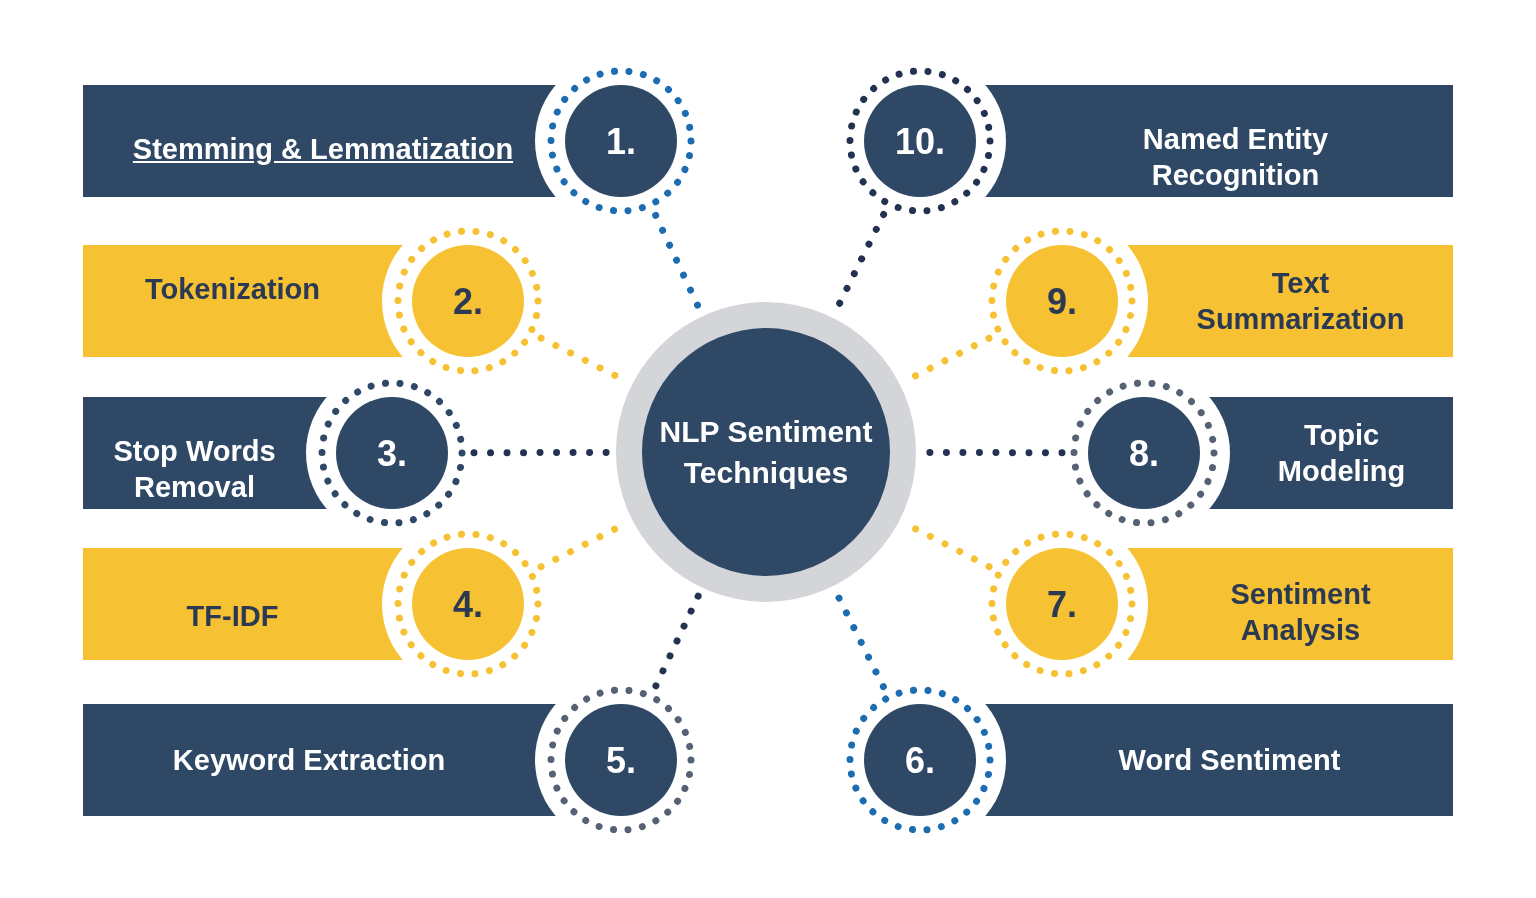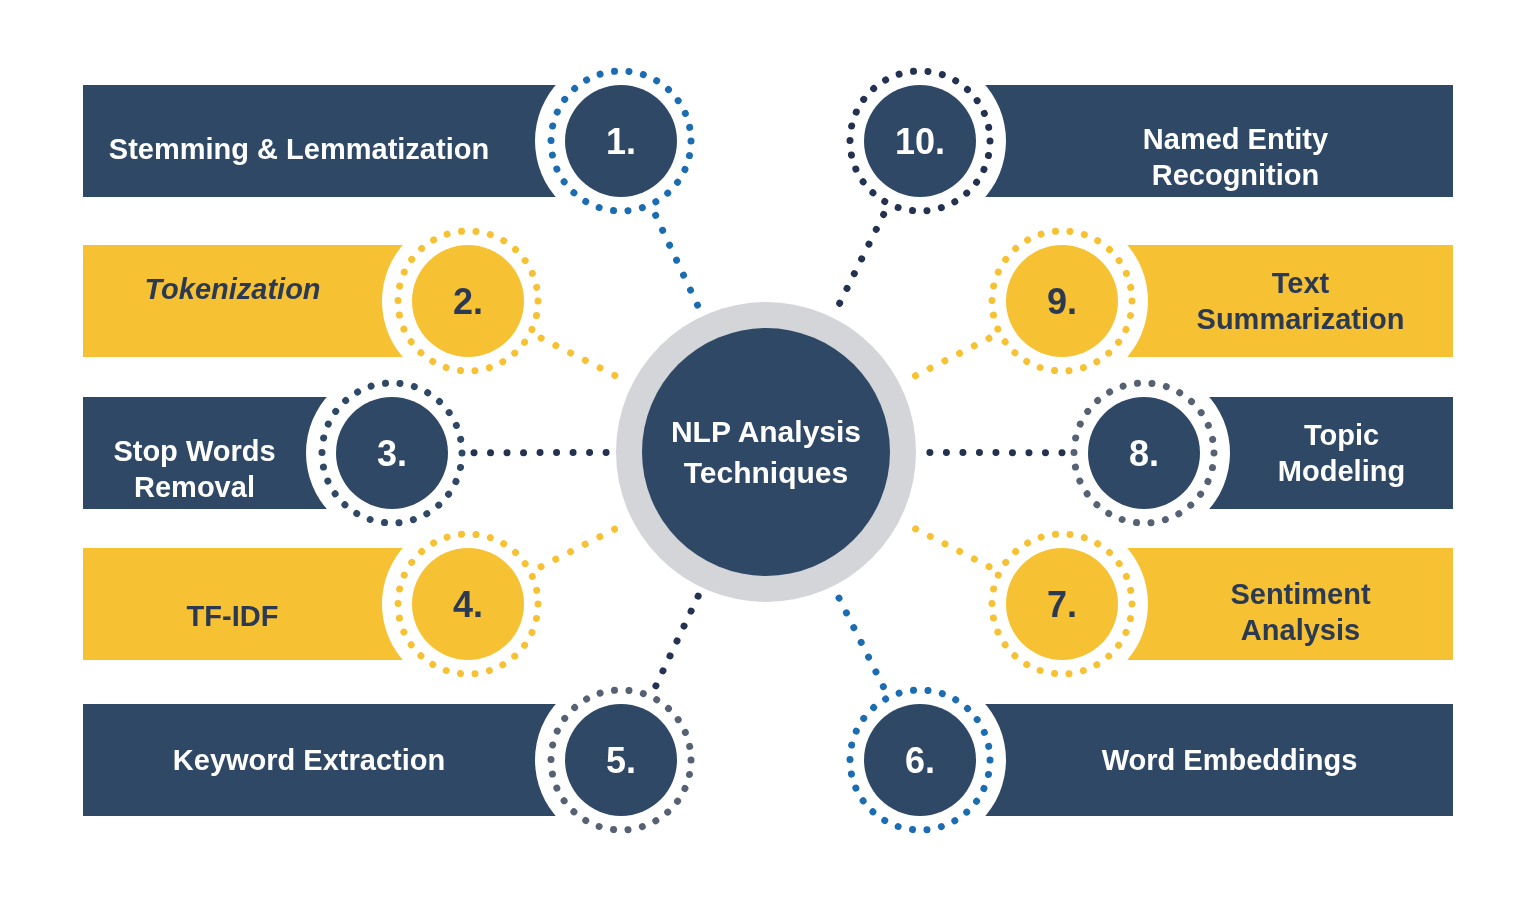--- a/index.html
+++ b/index.html
@@ -23,32 +23,32 @@
     width:256px;text-align:center;color:#ffffff;font-weight:700;font-size:30px;
     line-height:1.35;white-space:pre-line;z-index:5;
   }
   svg text{font-family:"Liberation Sans",sans-serif;font-weight:700;font-size:36px;}
 </style>
 </head>
 <body>
 
 <div id="canvas">
   <div class="bar navy" style="top: 85px; left: 83px; width: 538px;"></div>
-    <div class="label on-navy" style="top: 85px; height: 128px; left: 73px; width: 452px;">Stemming &amp; Lemmatization</div>
+    <div class="label on-navy" style="top: 85px; height: 128px; left: 97px; width: 452px; text-decoration: underline;">Stemming &amp; Lemmatization</div>
     <div class="bar yellow" style="top: 245px; left: 83px; width: 385px;"></div>
-    <div class="label on-yellow" style="top: 245px; height: 88px; left: 83px; width: 299px; font-style: italic;">Tokenization</div>
+    <div class="label on-yellow" style="top: 245px; height: 88px; left: 83px; width: 299px;">Tokenization</div>
     <div class="bar navy" style="top: 397px; left: 83px; width: 309px;"></div>
     <div class="label on-navy" style="top: 397px; height: 144px; left: 83px; width: 223px;">Stop Words
 Removal</div>
     <div class="bar yellow" style="top: 548px; left: 83px; width: 385px;"></div>
     <div class="label on-yellow" style="top: 548px; height: 136px; left: 83px; width: 299px;">TF-IDF</div>
     <div class="bar navy" style="top: 704px; left: 83px; width: 538px;"></div>
     <div class="label on-navy" style="top: 704px; height: 112px; left: 83px; width: 452px;">Keyword Extraction</div>
     <div class="bar navy" style="top: 704px; left: 920px; width: 533px;"></div>
-    <div class="label on-navy" style="top: 704px; height: 112px; left: 1006px; width: 447px;">Word Embeddings</div>
+    <div class="label on-navy" style="top: 704px; height: 112px; left: 1006px; width: 447px;">Word Sentiment</div>
     <div class="bar yellow" style="top: 548px; left: 1062px; width: 391px;"></div>
     <div class="label on-yellow" style="top: 556px; height: 112px; left: 1148px; width: 305px;">Sentiment
 Analysis</div>
     <div class="bar navy" style="top: 397px; left: 1144px; width: 309px;"></div>
     <div class="label on-navy" style="top: 397px; height: 112px; left: 1230px; width: 223px; text-align: center;">Topic
 Modeling</div>
     <div class="bar yellow" style="top: 245px; left: 1062px; width: 391px;"></div>
     <div class="label on-yellow" style="top: 245px; height: 112px; left: 1148px; width: 305px;">Text
 Summarization</div>
     <div class="bar navy" style="top: 85px; left: 920px; width: 533px;"></div>
@@ -113,15 +113,15 @@
         <text x="1062" y="604" dy="0.36em" text-anchor="middle" fill="#2b3a52">7.</text>
         <text x="1144" y="453" dy="0.36em" text-anchor="middle" fill="#ffffff">8.</text>
         <text x="1062" y="301" dy="0.36em" text-anchor="middle" fill="#2b3a52">9.</text>
         <text x="920" y="141" dy="0.36em" text-anchor="middle" fill="#ffffff">10.</text>
       </g>
       <g>
         <circle cx="766" cy="452" r="150" fill="#d3d5d8"></circle>
         <circle cx="766" cy="452" r="124" fill="#2e4866"></circle>
       </g>
     </svg>
-  <div class="hub-title">NLP Analysis
+  <div class="hub-title">NLP Sentiment
 Techniques</div>
 </div>
 
 </body></html>

